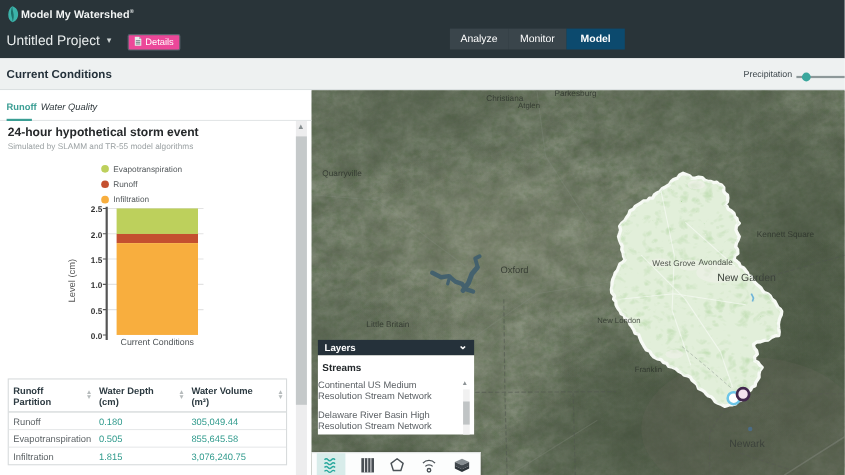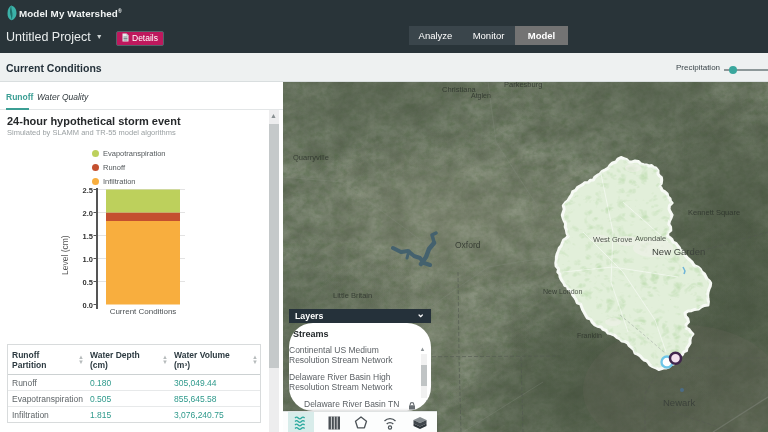--- a/index.html
+++ b/index.html
@@ -6,24 +6,24 @@
 html,body { width:768px; height:432px; overflow:hidden; font-family:"Liberation Sans", sans-serif; background:#fff; }
 #app { position:relative; width:768px; height:432px; }
 
 
 #hdr { position:absolute; left:0; top:0; width:768px; height:53px; background:#293439; }
 #logo { position:absolute; left:7px; top:5px; }
 #brand { position:absolute; left:19px; top:8px; font-size:9.8px; font-weight:bold; color:#f2f5f5; letter-spacing:.1px; }
 #brand sup { font-size:5px; }
 #proj { position:absolute; left:6px; top:30px; font-size:12.5px; color:#e9eded; }
 #proj .caret { display:inline-block; margin-left:5px; font-size:7px; color:#cdd4d4; vertical-align:2px; }
-#detailsBtn { position:absolute; left:116px; top:31px; width:48px; height:15px; background:#be185d; border:1px solid #55626a; border-radius:2px; color:#fff; font-size:8.5px; line-height:13px; text-align:center; }
+#detailsBtn { position:absolute; left:116px; top:31px; width:48px; height:15px; background:#ec4899; border:1px solid #55626a; border-radius:2px; color:#fff; font-size:8.5px; line-height:13px; text-align:center; }
 #tabs { position:absolute; left:409px; top:26px; height:15px; display:flex; }
 #tabs .t { width:53px; height:19px; background:#3a454b; color:#fff; font-size:9.5px; line-height:19px; text-align:center; }
-#tabs .t.active { background:#737373; font-weight:bold; }
+#tabs .t.active { background:#0c4a6e; font-weight:bold; }
 
 
 #subbar { position:absolute; left:0; top:53px; width:768px; height:29px; background:#eef1f1; border-bottom:1px solid #d9dedf; }
 #subbar .title { position:absolute; left:6px; top:9px; font-size:10.5px; font-weight:bold; color:#24313a; }
 #precip { position:absolute; left:676px; top:10px; font-size:8px; color:#3c464b; }
 #ptrack { position:absolute; left:724px; top:69px; width:44px; height:2px; background:#8d9899; }
 #phandle { position:absolute; left:729px; top:66px; width:8px; height:8px; border-radius:50%; background:#3aa79d; }
 
 
 #lpanel { position:absolute; left:0; top:82px; width:283px; height:350px; background:#fff; }
@@ -56,21 +56,21 @@
 #sbarthumb { position:absolute; left:0; top:14px; width:10px; height:244px; background:#c5c9ca; }
 #sbararrow { position:absolute; left:1px; top:2px; font-size:7px; color:#888f91; }
 
 
 #map { position:absolute; left:283px; top:82px; width:485px; height:350px; overflow:hidden; }
 
 
 #layers { position:absolute; left:6px; top:227px; width:142px; }
 #layhdr { height:14px; background:#25313a; color:#fff; font-size:8.8px; font-weight:bold; padding:2px 6px; }
 #layhdr .chev { float:right; font-size:10px; font-weight:bold; margin-top:-3px; }
-#laybody { background:#fff; height:88px; position:relative; overflow:hidden;border-radius:24px; }
+#laybody { background:#fff; height:72px; position:relative; overflow:hidden; }
 #laybody .streams { position:absolute; left:4px; top:6px; font-size:9px; font-weight:bold; color:#23282b; }
 #laybody .item { position:absolute; left:0; font-size:8.5px; color:#5c6165; line-height:10px; width:115px; }
 #laysb { position:absolute; right:4px; top:31px; width:6px; height:44px; background:#f1f1f1; }
 #laysbthumb { position:absolute; left:0; top:11px; width:6px; height:21px; background:#c0c4c5; }
 
 
 #tbar { position:absolute; left:0px; top:329px; width:154px; height:21px; background:#fcfdfd; border-top:1px solid #e0e3e3; box-shadow:0 0 3px rgba(0,0,0,.25); }
 #tbar svg { position:absolute; top:3px; }
 </style>
 </head>

